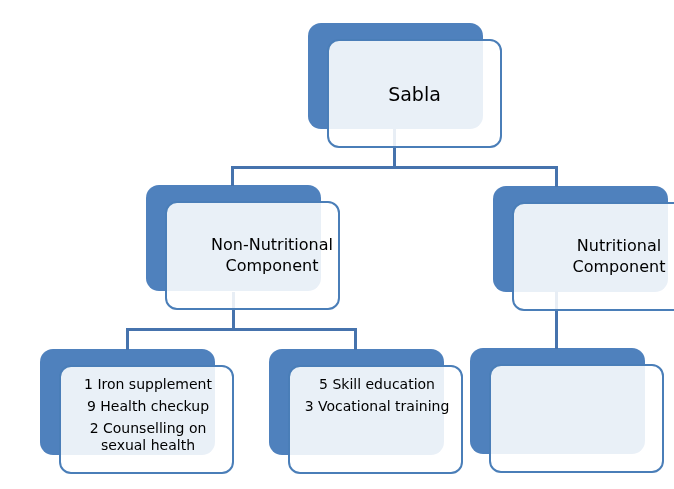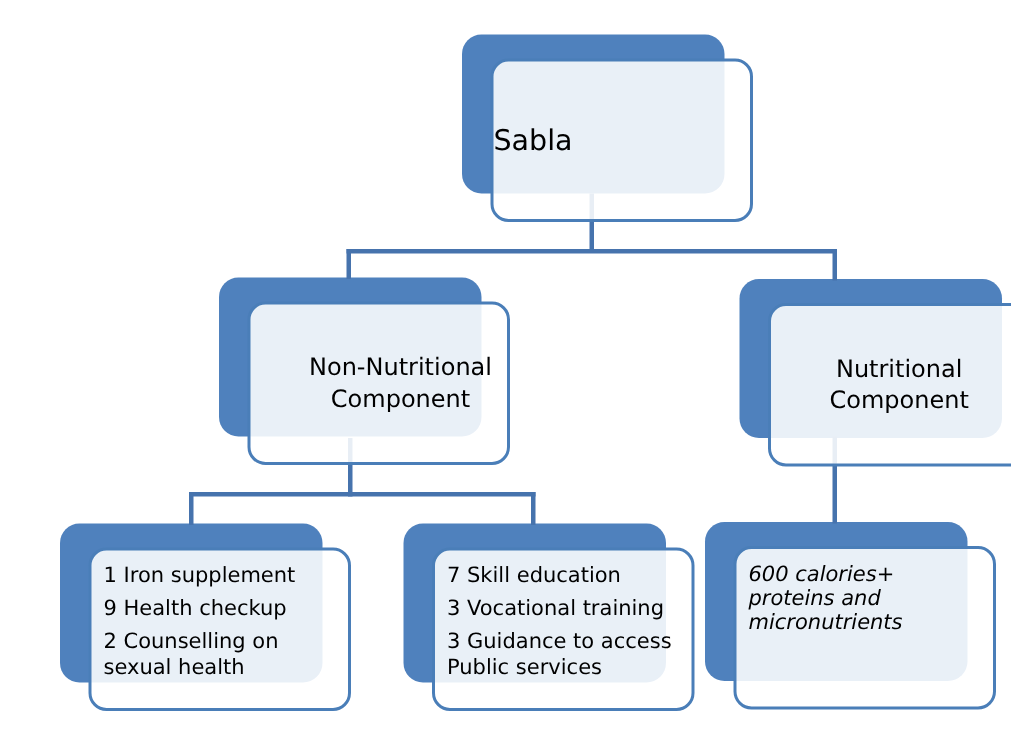--- a/index.html
+++ b/index.html
@@ -7,26 +7,26 @@
   #canvas{position:relative;width:674px;height:489px;background:#ffffff;overflow:hidden;}
 
   
   .node{position:absolute;width:196px;height:127px;}
   .shadow-box{position:absolute;left:0;top:0;width:175px;height:106px;
     background:#4f81bd;border-radius:13px;z-index:1;}
   .front-box{position:absolute;left:19px;top:16px;width:175px;height:109px;
     background:rgba(255,255,255,0.88);
     border:2.5px solid #4a7eb8;border-radius:12px;
     box-sizing:border-box;z-index:3;}
-  .front-box.centered{display:flex;align-items:center;justify-content:flex-start;text-align:center;}
+  .front-box.centered{display:flex;align-items:center;justify-content:center;text-align:center;}
   .front-box.listy{padding:9px 5px 0 8px;text-align:left;}
 
   .label-root{font-size:19px;white-space:pre-line;}
   .label-mid{font-size:16px;line-height:1.28;white-space:pre-line;margin-left:39px;}
-  .front-box p{margin:0 0 6px 0;font-size:14px;line-height:1.16;white-space:pre-line;}
+  .front-box p{margin:0 0 6px 0;font-size:14px;line-height:1.16;white-space:pre-line;text-align:center;}
   .note-italic{font-style:italic;}
 
   
   .line{position:absolute;background:#4673ad;z-index:2;}
 </style>
 </head>
 <body>
 
 <div id="canvas">
 
@@ -71,29 +71,24 @@
       <p>1 Iron supplement</p>
       <p>9 Health checkup</p>
       <p>2 Counselling on
 sexual health</p>
     </div>
   </div>
 
   <div class="node" style="left:269px;top:349px;">
     <div class="shadow-box"></div>
     <div class="front-box listy">
-      <p>7 Skill education</p>
+      <p>5 Skill education</p>
       <p>3 Vocational training</p>
-      <p>3 Guidance to access
-Public services</p>
     </div>
   </div>
 
   <div class="node" style="left:470px;top:348px;">
     <div class="shadow-box"></div>
     <div class="front-box listy">
-      <p class="note-italic">600 calories+
-proteins and
-micronutrients</p>
     </div>
   </div>
 
 </div>
 
 </body></html>

